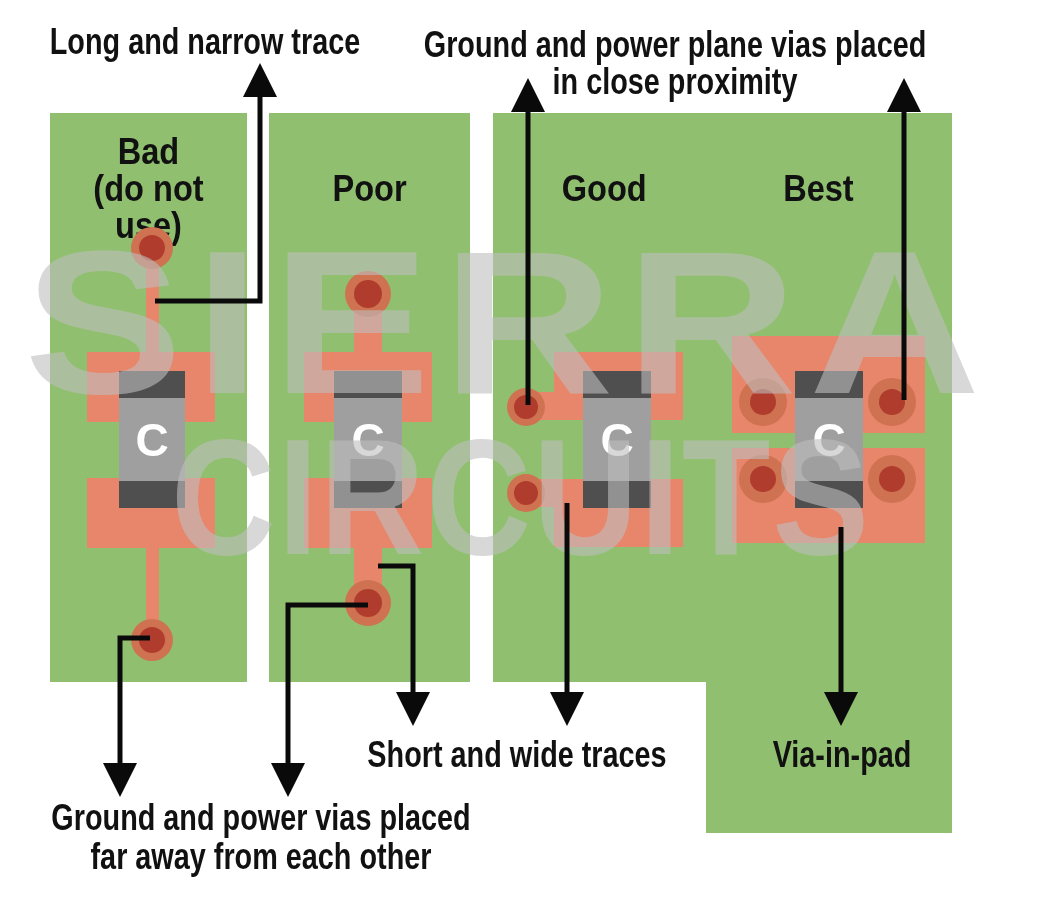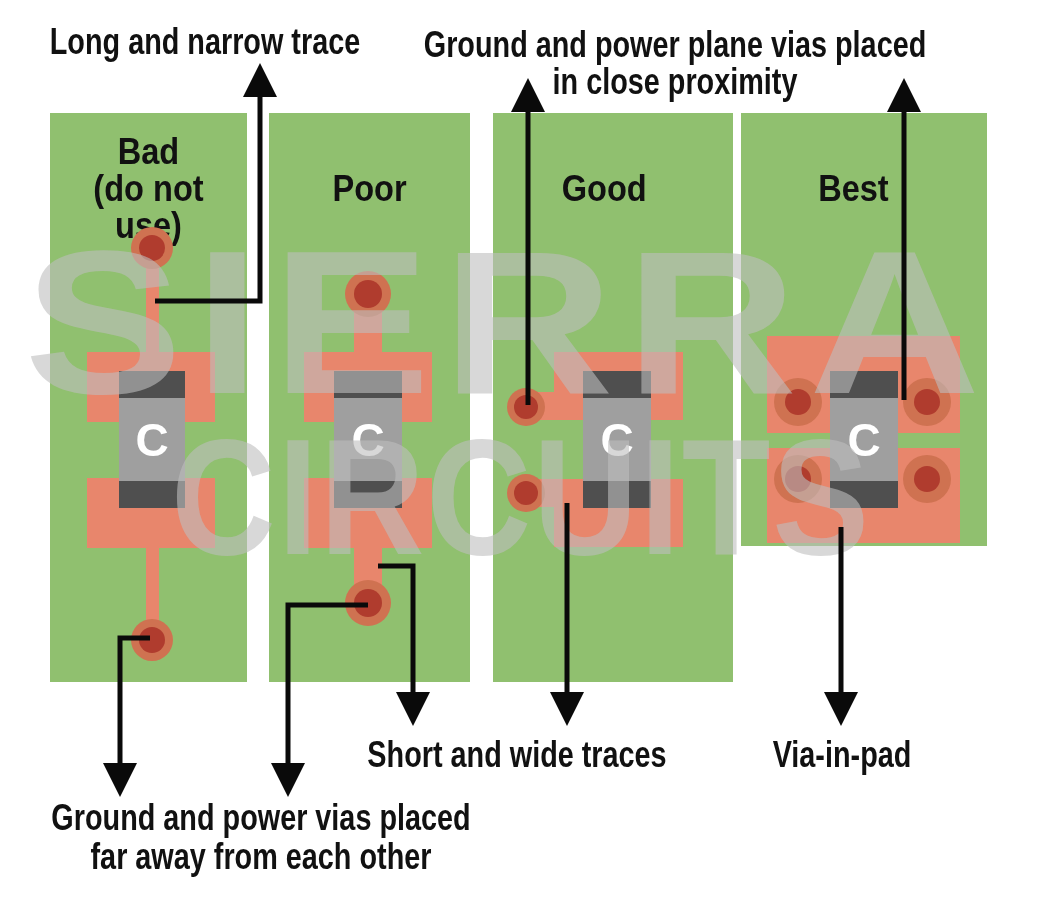--- a/index.html
+++ b/index.html
@@ -9,21 +9,21 @@
     overflow:hidden;
     background:var(--background,#fff);
     font-family:"Liberation Sans","DejaVu Sans",sans-serif;
     color:var(--text_black,#111);
   }
   
   .board{position:absolute;background:var(--board_green);z-index:1;}
   .board--bad {left:50px; top:113px;width:197px;height:569px;}
   .board--poor{left:269px;top:113px;width:201px;height:569px;}
   .board--good{left:493px;top:113px;width:240px;height:569px;}
-  .board--best{left:741px;top:113px;width:246px;height:433px;}
+  .board--best{left:706px;top:113px;width:246px;height:720px;}
 
   .board-title{
     position:absolute;left:0;right:0;top:20px;
     text-align:center;font-weight:bold;font-size:37px;line-height:37px;
     transform:scaleX(0.88);color:var(--text_black);
   }
   .board--good .board-title{transform:scaleX(0.88) translateX(-10px);}
   .board--best .board-title{transform:scaleX(0.88) translateX(-12px);}
   .board-title .line{min-height:37px;}
 

